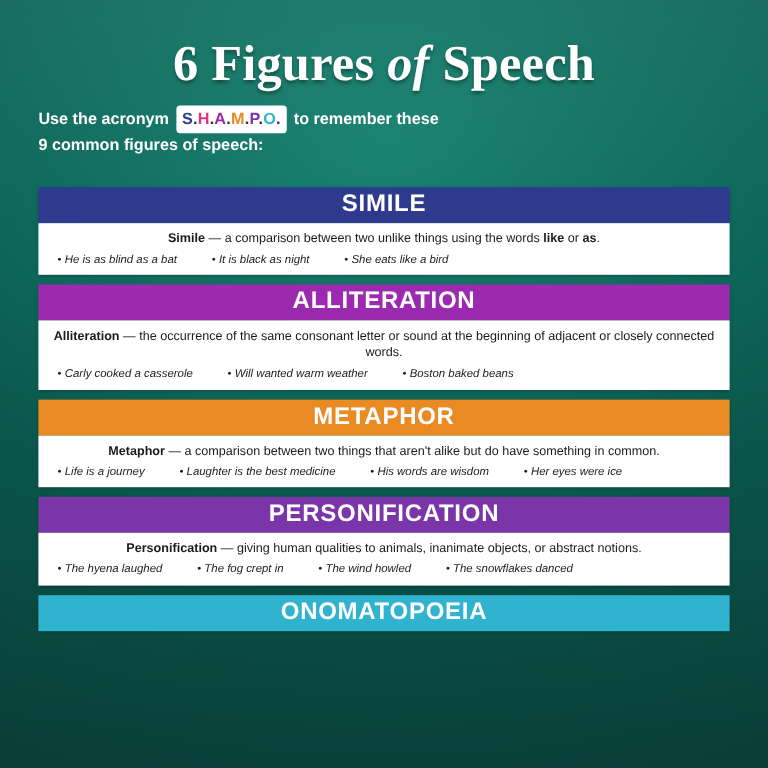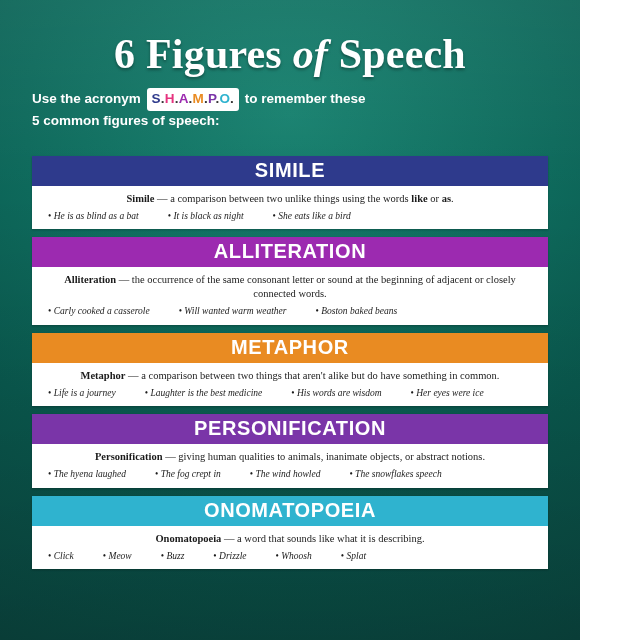--- a/index.html
+++ b/index.html
@@ -8,21 +8,21 @@
   }
   body {
     width: 640px;
     height: 640px;
     background: #ffffff;
     font-family: "Liberation Sans", sans-serif;
     overflow: hidden;
   }
   #poster {
     position: relative;
-    width: 580px;
+    width: 640px;
     height: 640px;
     box-sizing: border-box;
     background:
       radial-gradient(ellipse 120% 90% at 50% 18%, #18816f 0%, #0e6a5c 38%, #0a5b50 62%, #0b4a43 100%);
     padding: 14px 14px 12px 14px;
   }
   #poster::before {
     content: "";
     position: absolute;
     inset: 0;
@@ -86,21 +86,20 @@
     color: #ffffff;
     font-size: 20px;
     font-weight: bold;
     letter-spacing: 0.6px;
     padding: 3px 0 4px 0;
     line-height: 1.15;
   }
   .card-body {
     background: #ffffff;
     padding: 6px 10px 6px 10px;
-    font-family: Liberation Serif, serif;
   }
   .definition {
     text-align: center;
     color: #1b1b1b;
     font-size: 10.5px;
     line-height: 1.35;
     margin: 0 0 4px 0;
   }
   .definition b { font-weight: bold; }
   .examples {
@@ -133,21 +132,21 @@
     <span>Speech</span>
   </div>
 
   <div class="subtitle">
     <span>Use the acronym</span>
     <span class="acronym">
       <span class="a-s">S</span><span class="a-dot">.</span><span class="a-h">H</span><span class="a-dot">.</span><span class="a-a">A</span><span class="a-dot">.</span><span class="a-m">M</span><span class="a-dot">.</span><span class="a-p">P</span><span class="a-dot">.</span><span class="a-o">O</span><span class="a-dot">.</span>
     </span>
     <span>to remember these</span>
     <br>
-    <span>5 common figures of speech:</span>
+    <span>9 common figures of speech:</span>
   </div>
 
   <div class="cards" id="cards-container">
       <div class="card">
         <div class="card-header" style="background: rgb(46, 58, 140);">SIMILE</div>
         <div class="card-body">
           <p class="definition"><b>Simile</b> — a comparison between two unlike things using the words <b>like</b> or <b>as</b>.</p>
           <div class="examples">
             <span class="example">He is as blind as a bat</span>
             <span class="example">It is black as night</span>
@@ -179,33 +178,22 @@
         </div>
       </div>
       <div class="card">
         <div class="card-header" style="background: rgb(122, 53, 168);">PERSONIFICATION</div>
         <div class="card-body">
           <p class="definition"><b>Personification</b> — giving human qualities to animals, inanimate objects, or abstract notions.</p>
           <div class="examples">
             <span class="example">The hyena laughed</span>
             <span class="example">The fog crept in</span>
             <span class="example">The wind howled</span>
-            <span class="example">The snowflakes speech</span>
+            <span class="example">The snowflakes danced</span>
           </div>
         </div>
       </div>
       <div class="card">
         <div class="card-header" style="background: rgb(47, 179, 207);">ONOMATOPOEIA</div>
-        <div class="card-body">
-          <p class="definition"><b>Onomatopoeia</b> — a word that sounds like what it is describing.</p>
-          <div class="examples">
-            <span class="example">Click</span>
-            <span class="example">Meow</span>
-            <span class="example">Buzz</span>
-            <span class="example">Drizzle</span>
-            <span class="example">Whoosh</span>
-            <span class="example">Splat</span>
-          </div>
-        </div>
       </div>
     </div>
 
 </div>
 
 </body></html>

